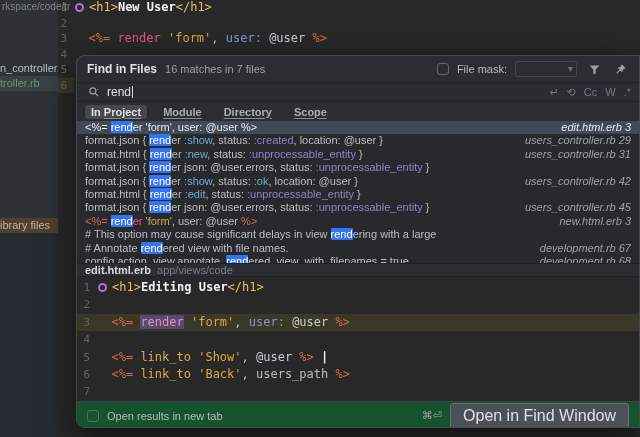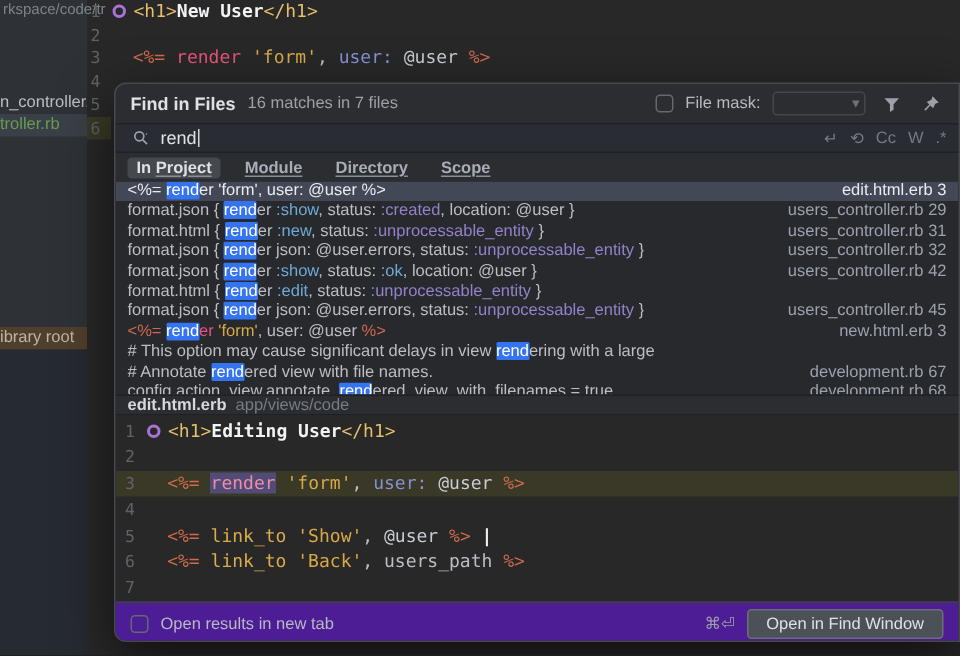--- a/index.html
+++ b/index.html
@@ -51,21 +51,21 @@
   .opt-glyph { color:#747982; font-size:11px; font-style:normal; }
 
   .tabs-row { height:19px; flex:none; display:flex; align-items:center; gap:10px; padding:0 8px; }
   .scope-tab { color:#A8ADB8; cursor:default; padding:1px 6px; border-radius:3px;font-weight:bold; }
   .scope-tab.sel { background:#44484F; color:#DFE1E5; }
   .scope-tab .und { text-decoration:underline; text-underline-offset:2px; text-decoration-color:#8a8e96; }
 
   .results { height:142px; flex:none; overflow:hidden; background:#28292D; }
   .row { display:flex; align-items:center; height:13.4px; line-height:13.4px; padding:0 8px; white-space:pre; overflow:hidden; }
   .row .code { flex:0 1 auto; overflow:hidden; white-space:pre; }
-  .row .ref { margin-left:auto; flex:none; padding-left:12px; color:#9CA2AD; }
+  .row .ref { margin-left:auto; flex:none; padding-left:12px; color:#9CA2AD;font-style:italic; }
   .row.sel { background:#424856; color:#E9EBF0; }
   .row.sel .ref { color:#E9EBF0; }
 
   .c-hl { background:#3574F0; color:#FFFFFF; border-radius:1px; }
   .c-sym { color:#6FAAD6; }
   .c-sym2 { color:#9381C9; }
   .c-erb { color:#CF6A4C; }
   .c-kw { color:#E8537A; }
   .c-kwsel { color:#F28CA4; background:#514B78; }
   .c-str { color:#D9A946; }
@@ -78,34 +78,34 @@
 
   .path-bar { height:14px; flex:none; display:flex; align-items:center; gap:6px; padding:0 8px; background:#2B2D30; border-top:1px solid #202124; border-bottom:1px solid #202124; }
   .path-file { color:#D5D8DE; font-weight:bold; }
   .path-dir { color:#777C85; }
 
   .preview { height:124px; flex:none; background:#282828; overflow:hidden; padding-top:2px; }
   .preview .ed-line { height:17.4px; line-height:17.4px; }
   .preview .ed-line .ln { width:20px; }
   .preview .ed-line.current { background:#3A3827; }
 
-  .footer { height:28px; flex:none; display:flex; align-items:center; padding:0 10px; gap:8px; background:#4c1d95; border-top:1px solid #3E4146; }
+  .footer { height:28px; flex:none; display:flex; align-items:center; padding:0 10px; gap:8px; background:#14532d; border-top:1px solid #3E4146; }
   .footer-label { color:#B6BAC2; }
   .shortcut { margin-left:auto; color:#9DA0A8; }
-  .find-btn { background:#4C5057; border:1px solid #6A6E75; border-radius:3px; color:#DFE1E5; font-size:11px; padding:3px 12px; font-family:"Liberation Sans",sans-serif; }
+  .find-btn { background:#4C5057; border:1px solid #6A6E75; border-radius:3px; color:#DFE1E5; font-size:16px; padding:3px 12px; font-family:"Liberation Sans",sans-serif; }
 </style>
 </head>
 <body>
 
 <div class="screen">
 
   <div class="project-panel">
     <div class="tree-item plain">n_controller.rb</div>
     <div class="tree-item green">troller.rb</div>
-    <div class="library-root">ibrary root</div>
+    <div class="library-root">ibrary files</div>
     <div class="panel-lower"></div>
   </div>
   <div class="breadcrumb">rkspace/code/tr</div>
 
   <div class="top-editor">
 
   <div class="ed-line">
         <span class="ln">1</span>
         <span class="gutter-icon show"></span>
         <span class="code"><span class="c-tag">&lt;h1&gt;</span><span class="c-htext">New User</span><span class="c-tag">&lt;/h1&gt;</span></span>
@@ -193,21 +193,20 @@
         <div class="row">
           <span class="code"><span class="c-plain">format.json { </span><span class="c-hl">rend</span><span class="c-plain">er </span><span class="c-sym">:show</span><span class="c-plain">, status: </span><span class="c-sym2">:created</span><span class="c-plain">, location: @user }</span></span>
           <span class="ref"><span>users_controller.rb</span> <span>29</span></span>
         </div>
         <div class="row">
           <span class="code"><span class="c-plain">format.html { </span><span class="c-hl">rend</span><span class="c-plain">er </span><span class="c-sym">:new</span><span class="c-plain">, status: </span><span class="c-sym2">:unprocessable_entity</span><span class="c-plain"> }</span></span>
           <span class="ref"><span>users_controller.rb</span> <span>31</span></span>
         </div>
         <div class="row">
           <span class="code"><span class="c-plain">format.json { </span><span class="c-hl">rend</span><span class="c-plain">er json: @user.errors, status: </span><span class="c-sym2">:unprocessable_entity</span><span class="c-plain"> }</span></span>
-          <span class="ref"><span>users_controller.rb</span> <span>32</span></span>
         </div>
         <div class="row">
           <span class="code"><span class="c-plain">format.json { </span><span class="c-hl">rend</span><span class="c-plain">er </span><span class="c-sym">:show</span><span class="c-plain">, status: </span><span class="c-sym">:ok</span><span class="c-plain">, location: @user }</span></span>
           <span class="ref"><span>users_controller.rb</span> <span>42</span></span>
         </div>
         <div class="row">
           <span class="code"><span class="c-plain">format.html { </span><span class="c-hl">rend</span><span class="c-plain">er </span><span class="c-sym">:edit</span><span class="c-plain">, status: </span><span class="c-sym2">:unprocessable_entity</span><span class="c-plain"> }</span></span>
         </div>
         <div class="row">
           <span class="code"><span class="c-plain">format.json { </span><span class="c-hl">rend</span><span class="c-plain">er json: @user.errors, status: </span><span class="c-sym2">:unprocessable_entity</span><span class="c-plain"> }</span></span>

